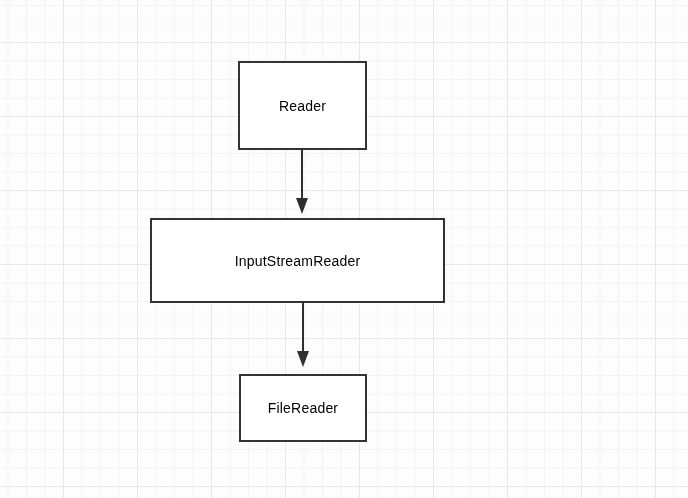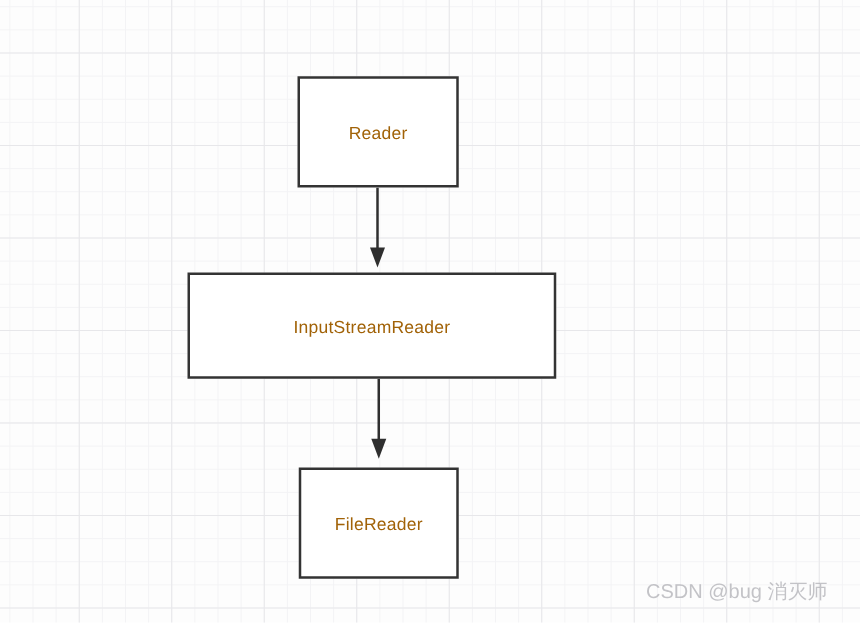--- a/index.html
+++ b/index.html
@@ -30,41 +30,41 @@
   }
   .node {
     position: absolute;
     box-sizing: border-box;
     background: #ffffff;
     border: 2px solid #333333;
     display: flex;
     align-items: center;
     justify-content: center;
     font-size: 14px;
-    color: #a16207;
+    color: #000000;
     letter-spacing: 0.2px;
     text-align: center;
   }
   #node-reader {
     left: 238px;
     top: 61px;
     width: 129px;
     height: 89px;
   }
   #node-input-stream-reader {
     left: 150px;
     top: 218px;
     width: 295px;
     height: 85px;
   }
   #node-file-reader {
     left: 239px;
     top: 374px;
     width: 128px;
-    height: 89px;
+    height: 68px;
   }
   .edge {
     position: absolute;
     overflow: visible;
   }
   #edge-1 {
     left: 292px;
     top: 150px;
   }
   #edge-2 {
@@ -101,15 +101,14 @@
   </div>
 
   <div id="node-input-stream-reader" class="node">
     <span>InputStreamReader</span>
   </div>
 
   <div id="node-file-reader" class="node">
     <span>FileReader</span>
   </div>
 
-  <div class="watermark">CSDN @bug 消灭师</div>
 
 </div>
 
 </body></html>

